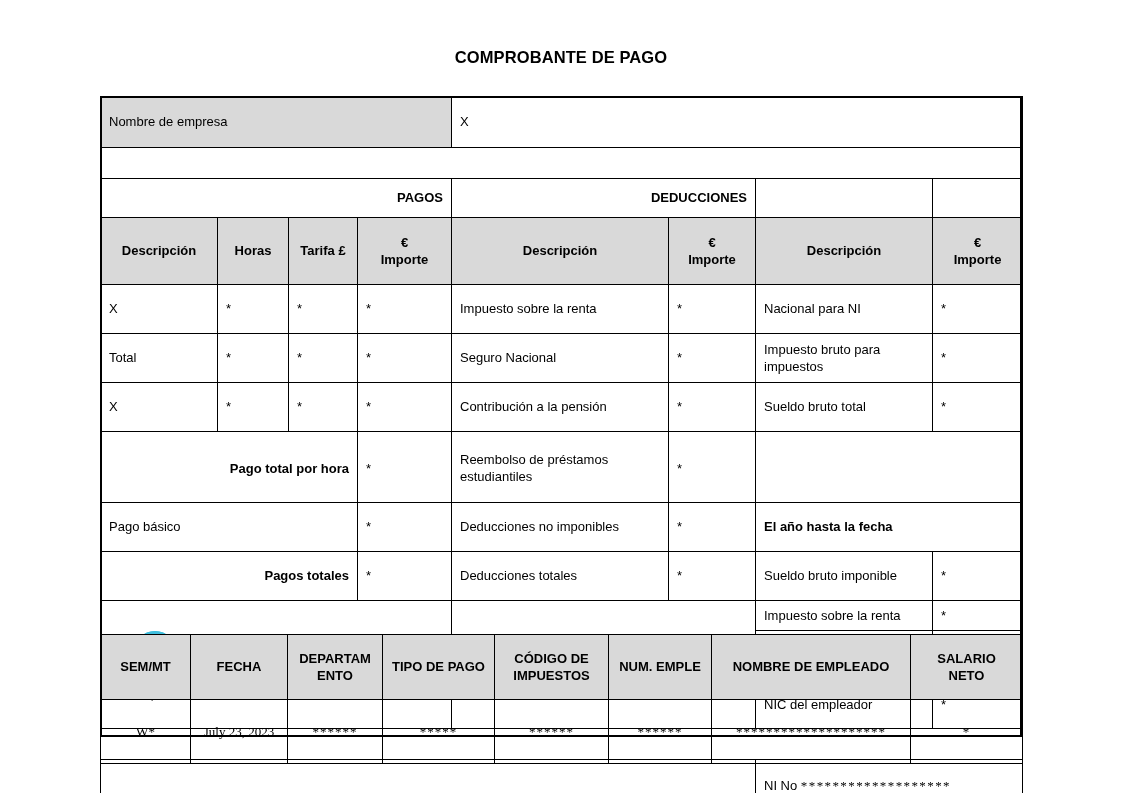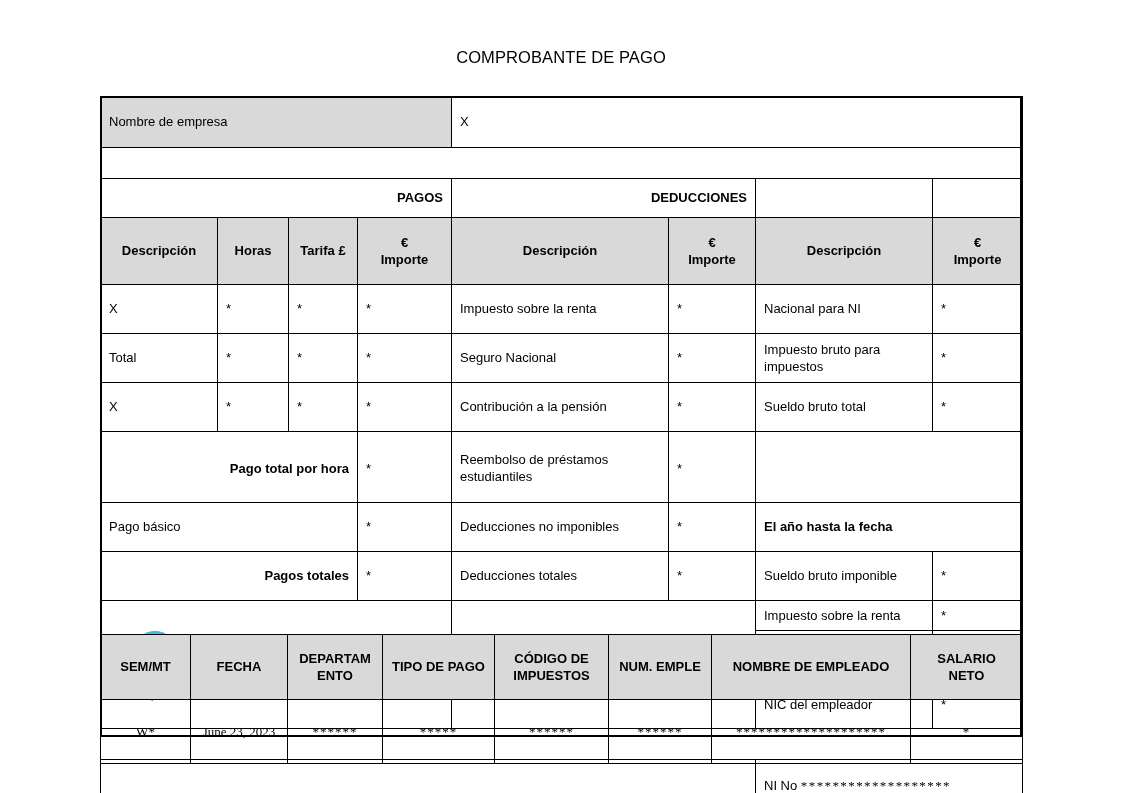--- a/index.html
+++ b/index.html
@@ -20,21 +20,21 @@
     height: 793px;
     box-sizing: border-box;
   }
   .doc-title {
     position: absolute;
     left: 0;
     top: 48px;
     width: 1122px;
     text-align: center;
     font-size: 16.5px;
-    font-weight: normal;
+    font-weight: bold;
     letter-spacing: 0.1px;
   }
   table.sheet {
     position: absolute;
     left: 100px;
     top: 96px;
     width: 922px;
     border-collapse: collapse;
     table-layout: fixed;
     font-size: 13px;
@@ -294,21 +294,21 @@
       <td class="bot-hdr">FECHA</td>
       <td class="bot-hdr">DEPARTAM ENTO</td>
       <td class="bot-hdr">TIPO DE PAGO</td>
       <td class="bot-hdr">CÓDIGO DE IMPUESTOS</td>
       <td class="bot-hdr">NUM. EMPLE</td>
       <td class="bot-hdr">NOMBRE DE EMPLEADO</td>
       <td class="bot-hdr">SALARIO NETO</td>
     </tr>
     <tr>
       <td class="serif-date" style="height:51px">W*</td>
-      <td class="serif-date">June 23, 2023</td>
+      <td class="serif-date">July 23, 2023</td>
       <td class="ast">******</td>
       <td class="ast">*****</td>
       <td class="ast">******</td>
       <td class="ast">******</td>
       <td class="ast">********************</td>
       <td class="ast">*</td>
     </tr>
   </tbody>
     </table>
 

